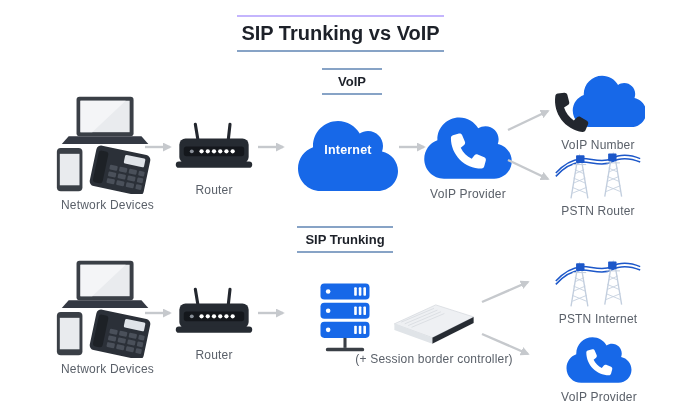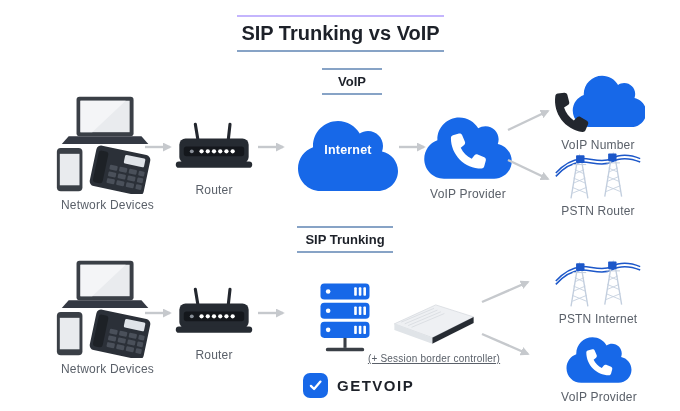--- a/index.html
+++ b/index.html
@@ -6,21 +6,21 @@
   .canvas{position:relative;width:680px;height:411px;background:#ffffff;overflow:hidden;
           font-family:"Liberation Sans", sans-serif;}
   .title{position:absolute;left:237px;top:15px;width:207px;padding:5px 0;
          border-top:2px solid #c4b5fd;border-bottom:2px solid #87a3c6;
          text-align:center;font-size:20px;font-weight:800;color:#1d2129;white-space:nowrap;}
   .tag{position:absolute;padding:4px 0;border-top:2px solid #87a3c6;border-bottom:2px solid #87a3c6;
        text-align:center;font-size:13px;font-weight:800;color:#1d2129;}
   .node{position:absolute;display:flex;flex-direction:column;align-items:center;}
   .ic{display:flex;align-items:center;justify-content:center;}
   .lb{margin-top:4px;font-size:12px;color:#5a6069;text-align:center;line-height:1.3;letter-spacing:.2px;}
-  .lb.small{font-size:10px;white-space:nowrap;text-decoration:underline;}
+  .lb.small{font-size:12px;white-space:nowrap;}
   .lb.narrow{width:52px;}
   .arrow{position:absolute;}
   .cloud-wrap{position:relative;}
   .cloud-word{position:absolute;left:0;right:0;top:42%;transform:translateY(-50%);
               text-align:center;color:#fff;font-weight:800;font-size:12.5px;letter-spacing:.2px;}
   .footer{position:absolute;left:303px;top:373px;display:flex;align-items:center;gap:9px;}
   .badge{width:25px;height:25px;border-radius:7px;background:#1768e8;display:flex;
          align-items:center;justify-content:center;}
   .brand{font-size:15px;font-weight:800;letter-spacing:1.5px;color:#1d2129;}
 </style>
@@ -269,22 +269,14 @@
   <svg class="arrow" style="left:257px;top:308px" width="34" height="10">
       <line x1="1" y1="5" x2="26" y2="5" stroke="#c6c9cd" stroke-width="2.4" marker-end="url(#ah)"></line>
     </svg>
   <svg class="arrow" style="left:480px;top:274px" width="56" height="32">
       <line x1="2" y1="28" x2="48" y2="8" stroke="#c6c9cd" stroke-width="2.4" marker-end="url(#ah)"></line>
     </svg>
   <svg class="arrow" style="left:480px;top:330px" width="56" height="32">
       <line x1="2" y1="4" x2="48" y2="24" stroke="#c6c9cd" stroke-width="2.4" marker-end="url(#ah)"></line>
     </svg>
 
-  <div class="footer">
-    <div class="badge">
-      <svg width="17" height="17" viewBox="0 0 24 24">
-        <path d="M5.5 12.5 L10 17 L19 6.5" stroke="#ffffff" stroke-width="3.2" fill="none" stroke-linecap="round" stroke-linejoin="round"></path>
-      </svg>
-    </div>
-    <div class="brand">GETVOIP</div>
-  </div>
 
 </div>
 
 </body></html>

